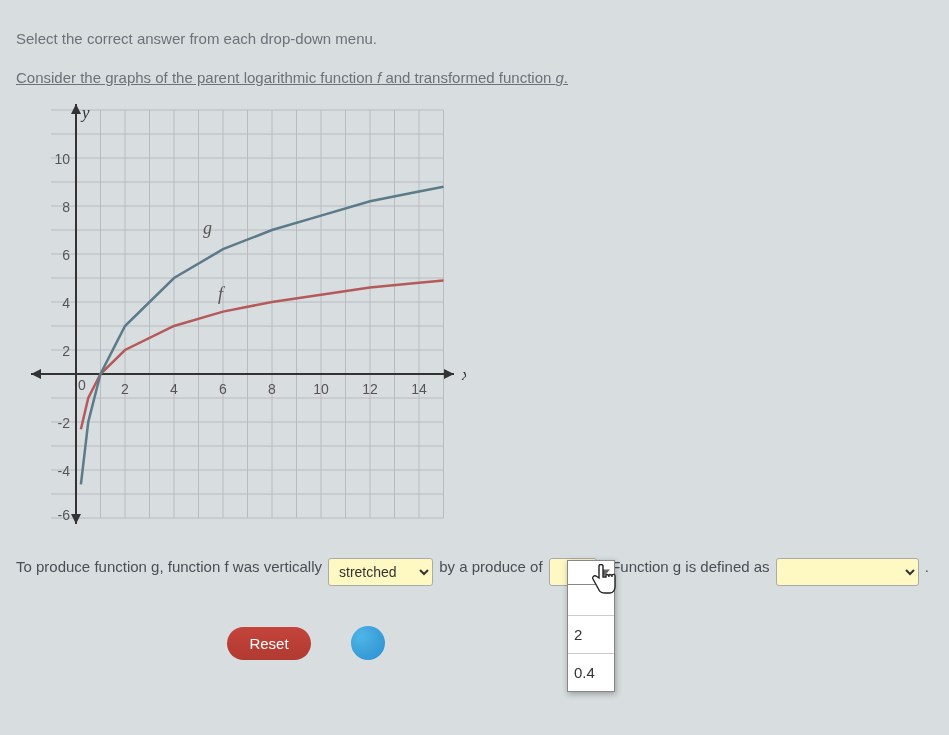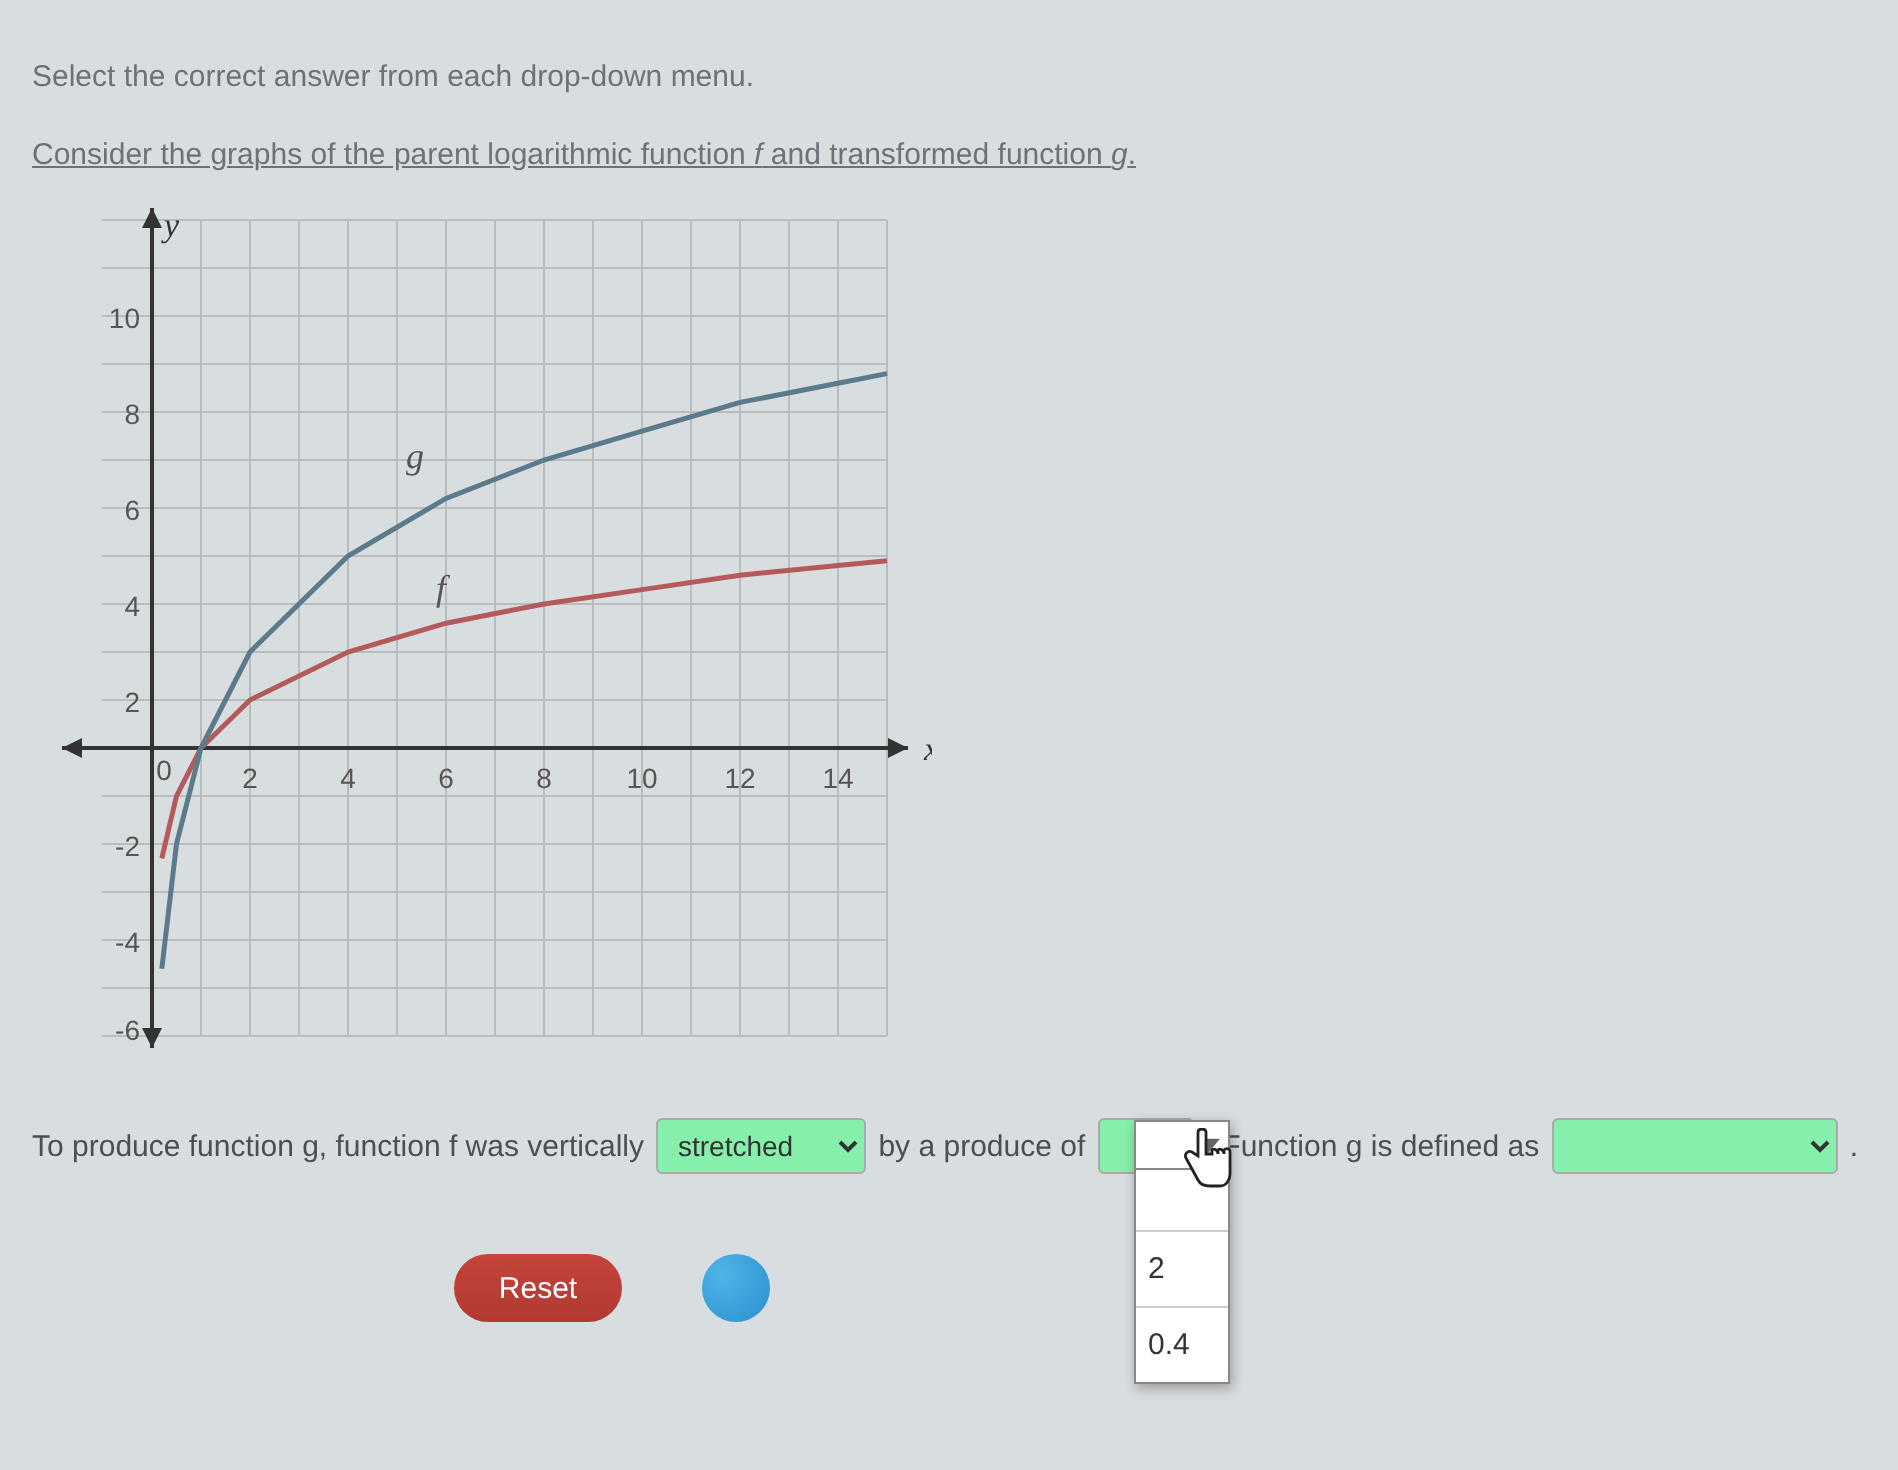--- a/index.html
+++ b/index.html
@@ -26,46 +26,46 @@
     margin-bottom: 18px;
     text-decoration: underline;
   }
   .subinstruction em { font-style: italic; }
   .graph-wrap {
     margin-left: 10px;
     margin-bottom: 30px;
   }
   .sentence-row {
     display: flex;
-    align-items: center;
     flex-wrap: nowrap;
     gap: 6px;
     margin-top: 10px;
     color: #4a4f55;
     font-size: 15px;
   }
   .sentence-row span.txt { white-space: nowrap; }
   select.dd {
-    background: #86efac;
+    background: #fef9c3;
     border: 1px solid #aaa;
     border-radius: 3px;
     padding: 4px 6px;
     font-size: 14px;
     color: #333;
     height: 28px;
   }
   select.dd.wide { width: 110px; }
   select.dd.narrow { width: 50px; }
   select.dd.wider { width: 150px; }
   .button-row {
     margin-top: 40px;
     display: flex;
     justify-content: center;
     gap: 40px;
     width: 580px;
+    align-items: flex-end;
   }
   .reset-btn {
     background: linear-gradient(#c5443b,#b03a31);
     color: #fff;
     border-radius: 18px;
     border: none;
     padding: 8px 22px;
     font-size: 15px;
     cursor: pointer;
   }

